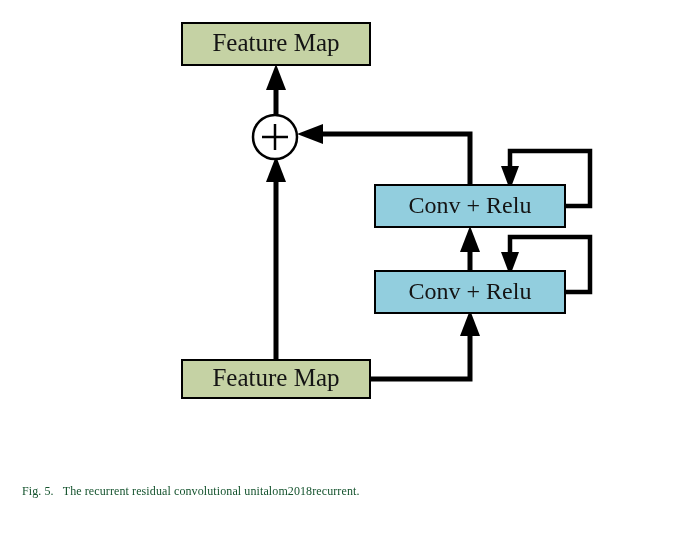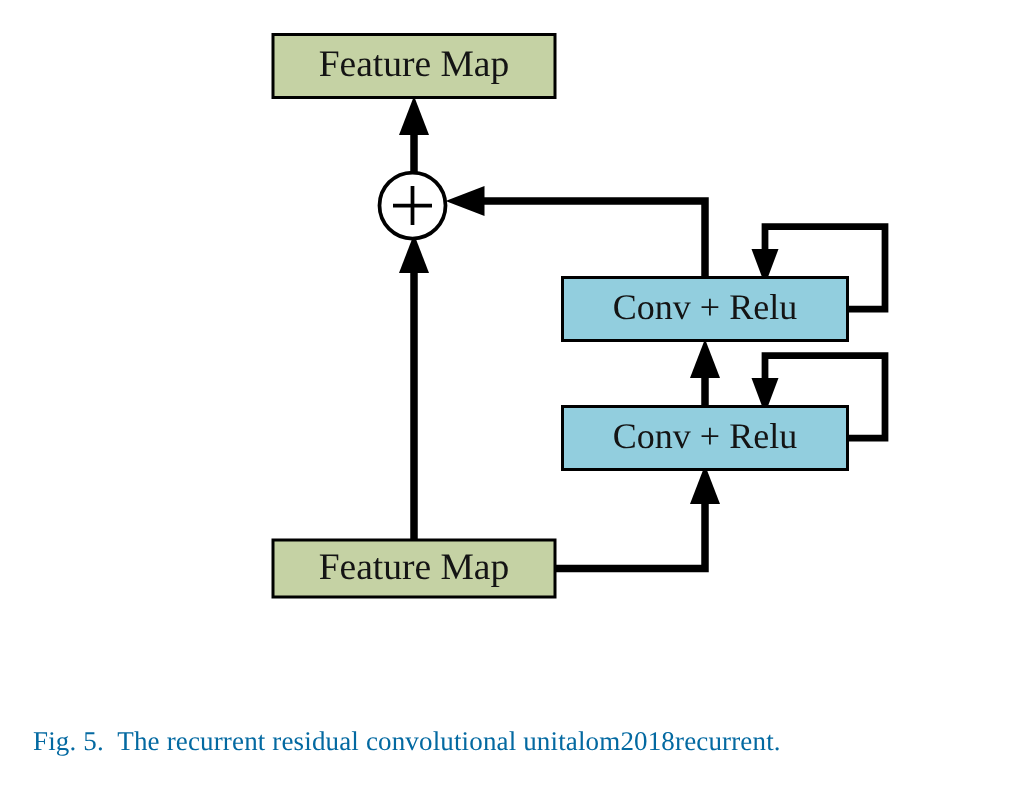--- a/index.html
+++ b/index.html
@@ -74,22 +74,22 @@
   .arrow-head {
     fill: #000000;
     stroke: none;
   }
   .caption {
     position: absolute;
     left: 22px;
     top: 484px;
     width: 645px;
     font-family: "Liberation Serif", "DejaVu Serif", serif;
-    font-size: 18px;
-    color: #0369a1;
+    font-size: 12px;
+    color: #14532d;
     letter-spacing: 0.1px;
     white-space: nowrap;
   }
   .caption .cap-num {
     margin-right: 9px;
   }
 </style>
 </head>
 <body>
 

